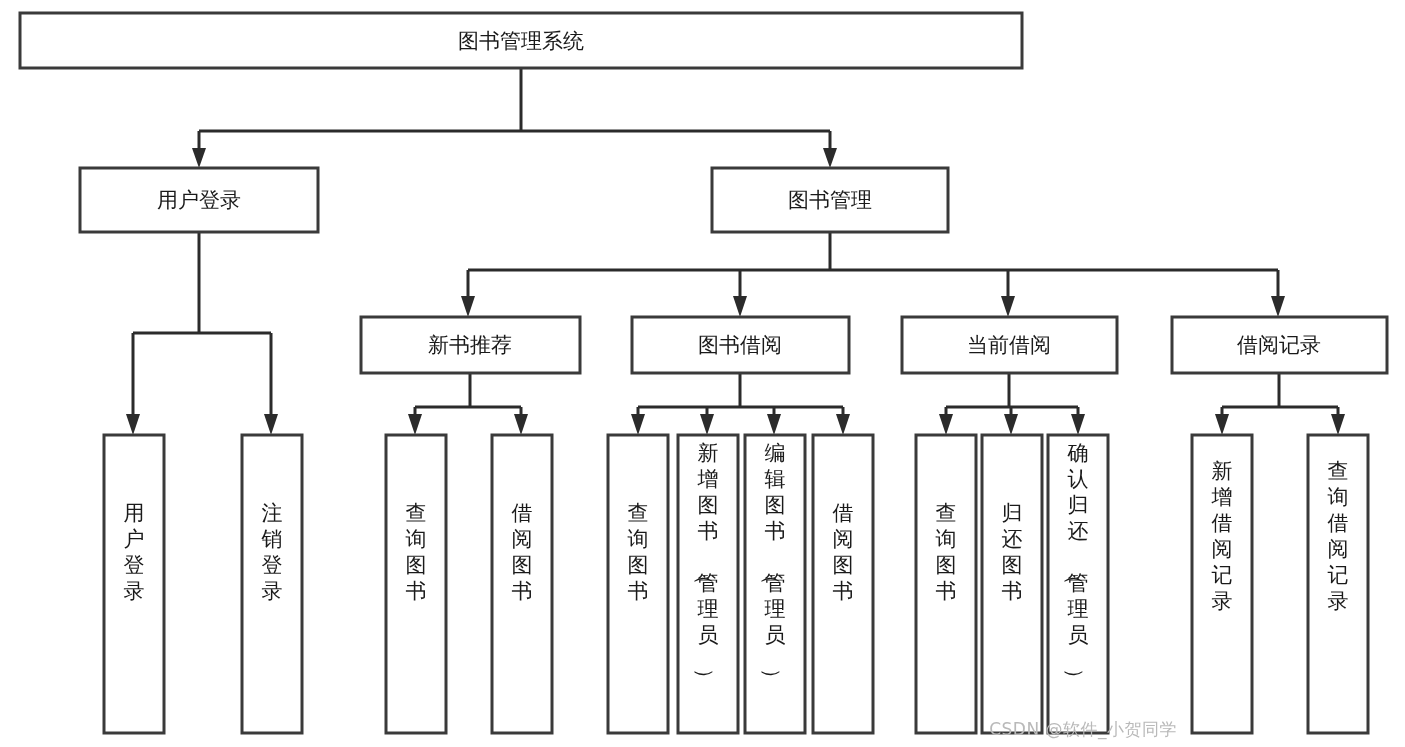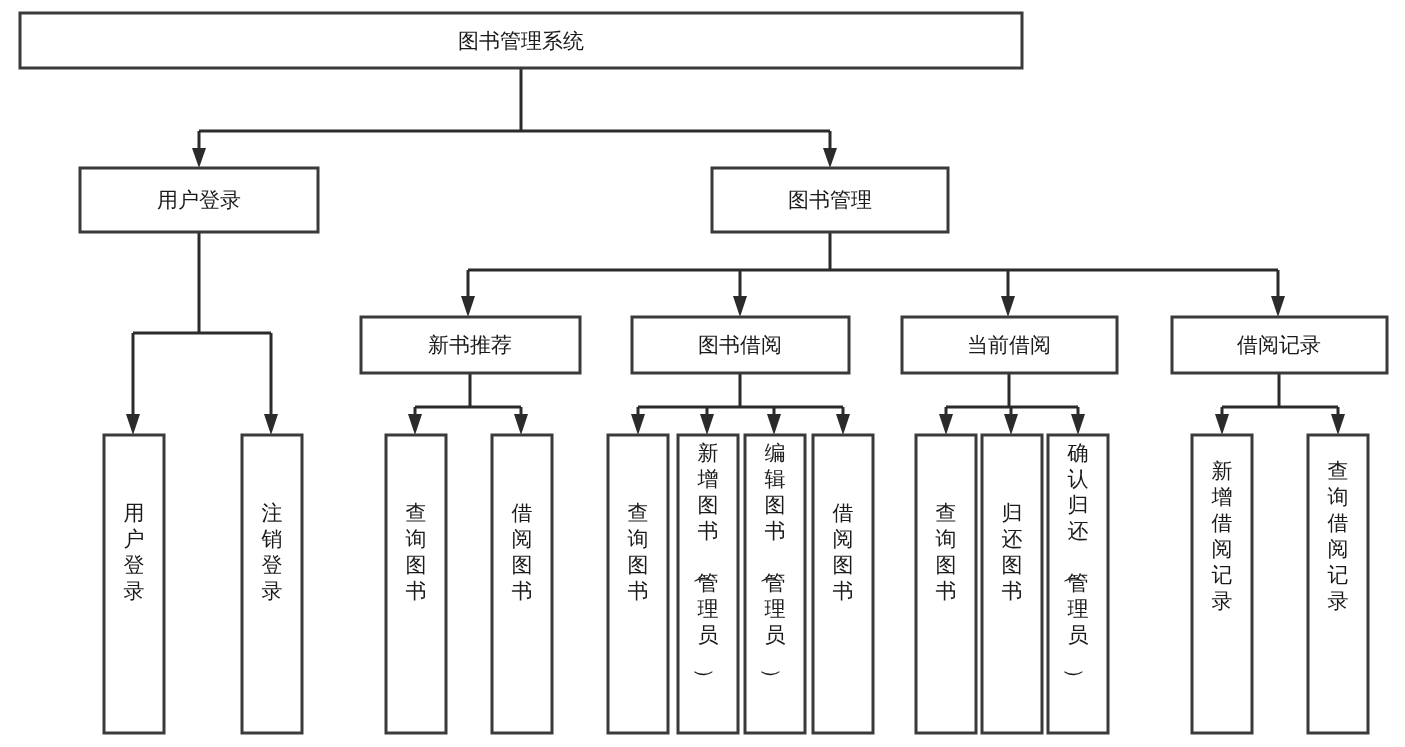--- a/index.html
+++ b/index.html
@@ -221,13 +221,14 @@
       <rect class="node-rect" x="1192" y="435" width="60" height="298"></rect>
       <text class="node-label-v" x="1222" y="478"><tspan x="1222" y="478">新</tspan><tspan x="1222" y="504">增</tspan><tspan x="1222" y="530">借</tspan><tspan x="1222" y="556">阅</tspan><tspan x="1222" y="582">记</tspan><tspan x="1222" y="608">录</tspan></text>
     </g>
     <g>
       <rect class="node-rect" x="1308" y="435" width="60" height="298"></rect>
       <text class="node-label-v" x="1338" y="478"><tspan x="1338" y="478">查</tspan><tspan x="1338" y="504">询</tspan><tspan x="1338" y="530">借</tspan><tspan x="1338" y="556">阅</tspan><tspan x="1338" y="582">记</tspan><tspan x="1338" y="608">录</tspan></text>
     </g>
 
   </svg>
 
+  <div class="watermark-text">CSDN @软件_小贺同学</div>
 </div>
 
 </body></html>

